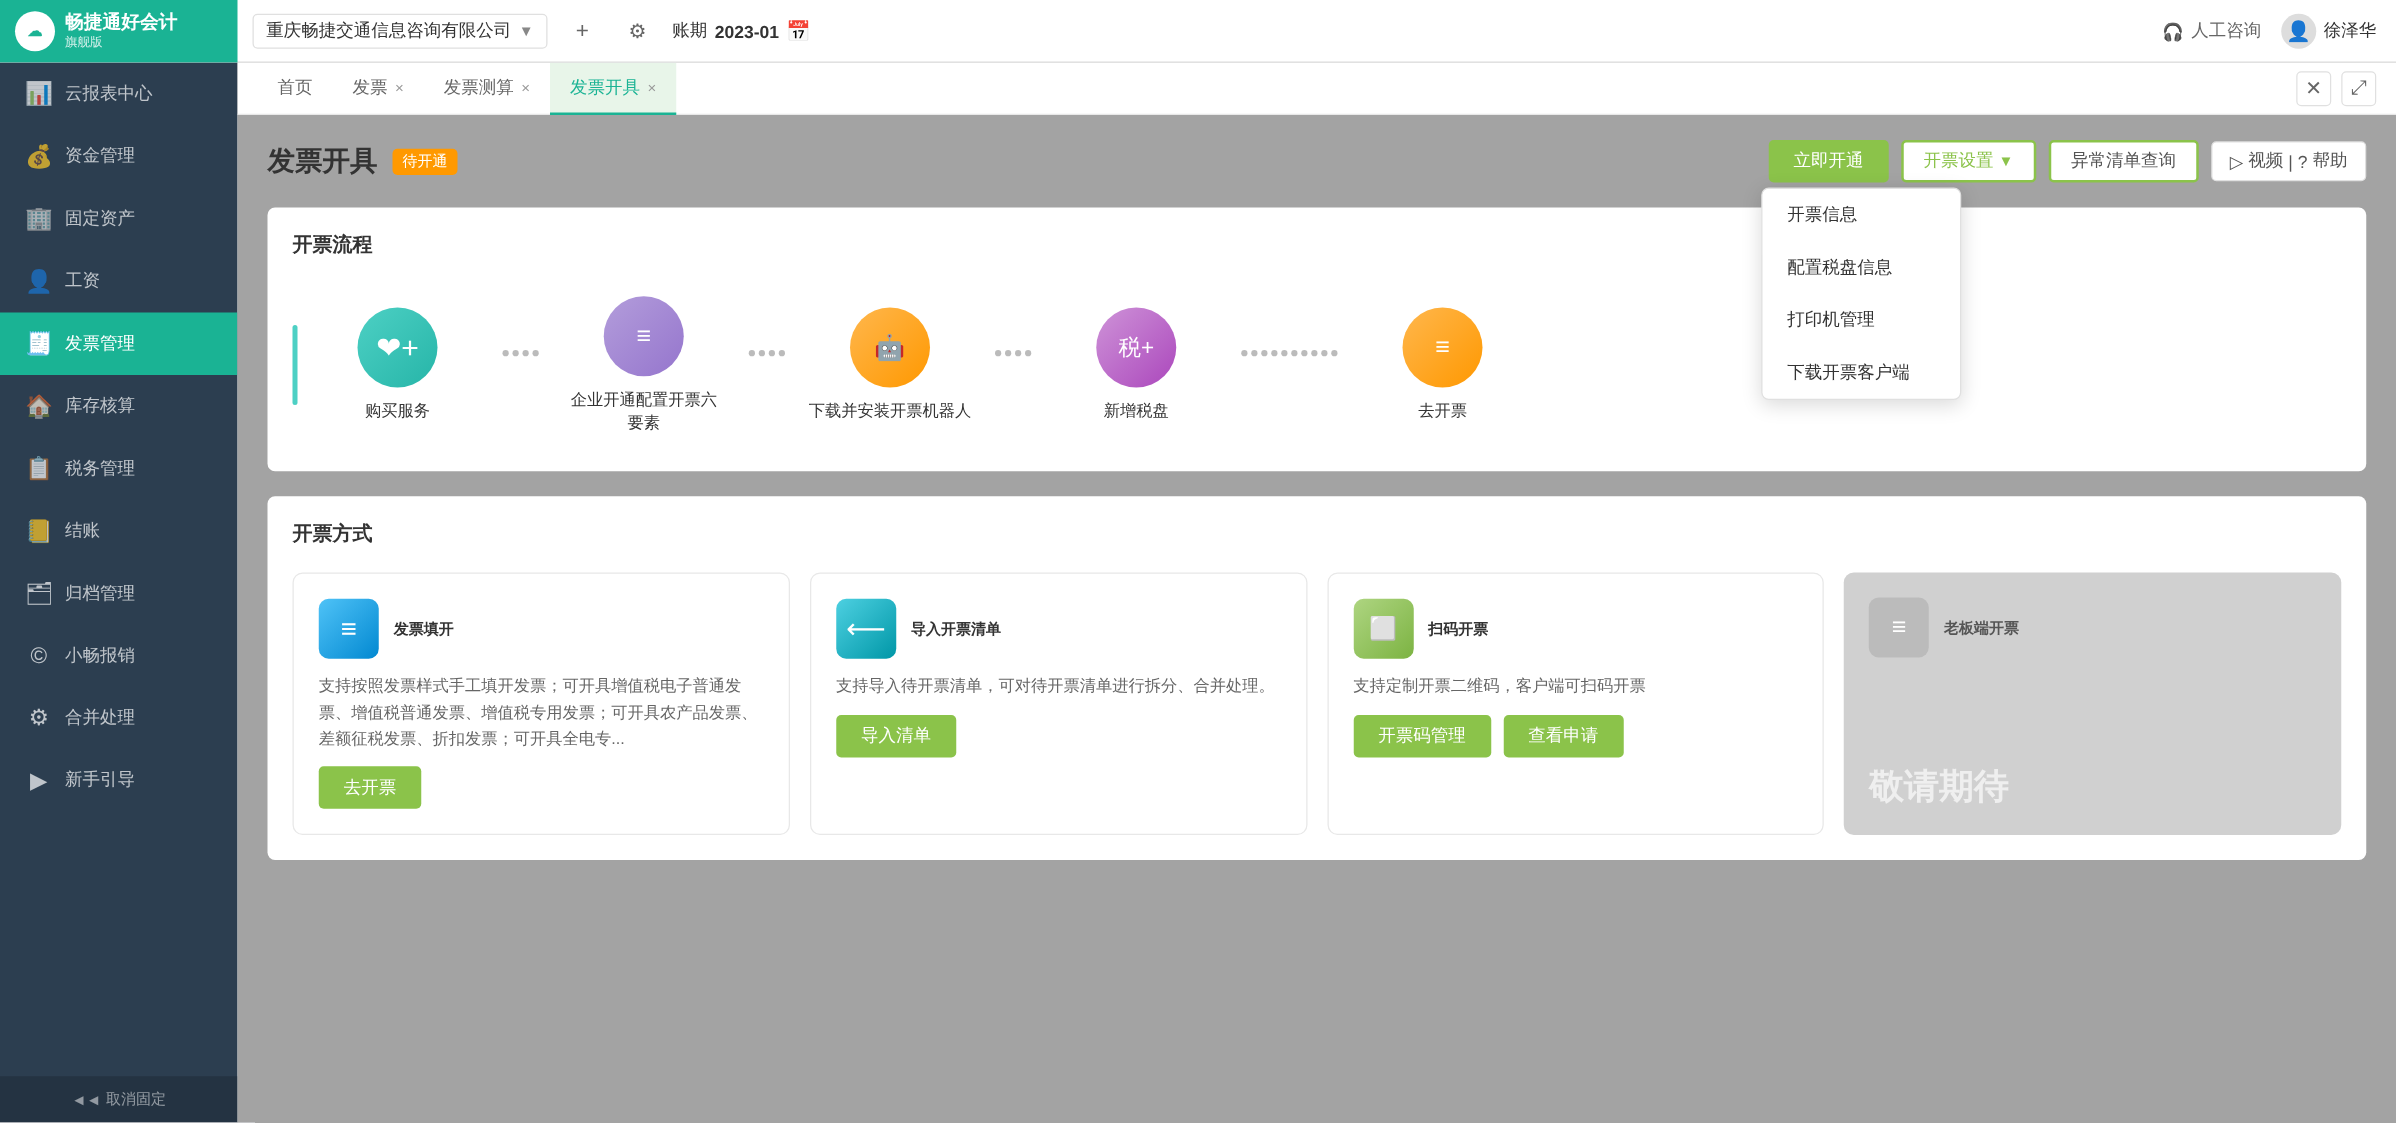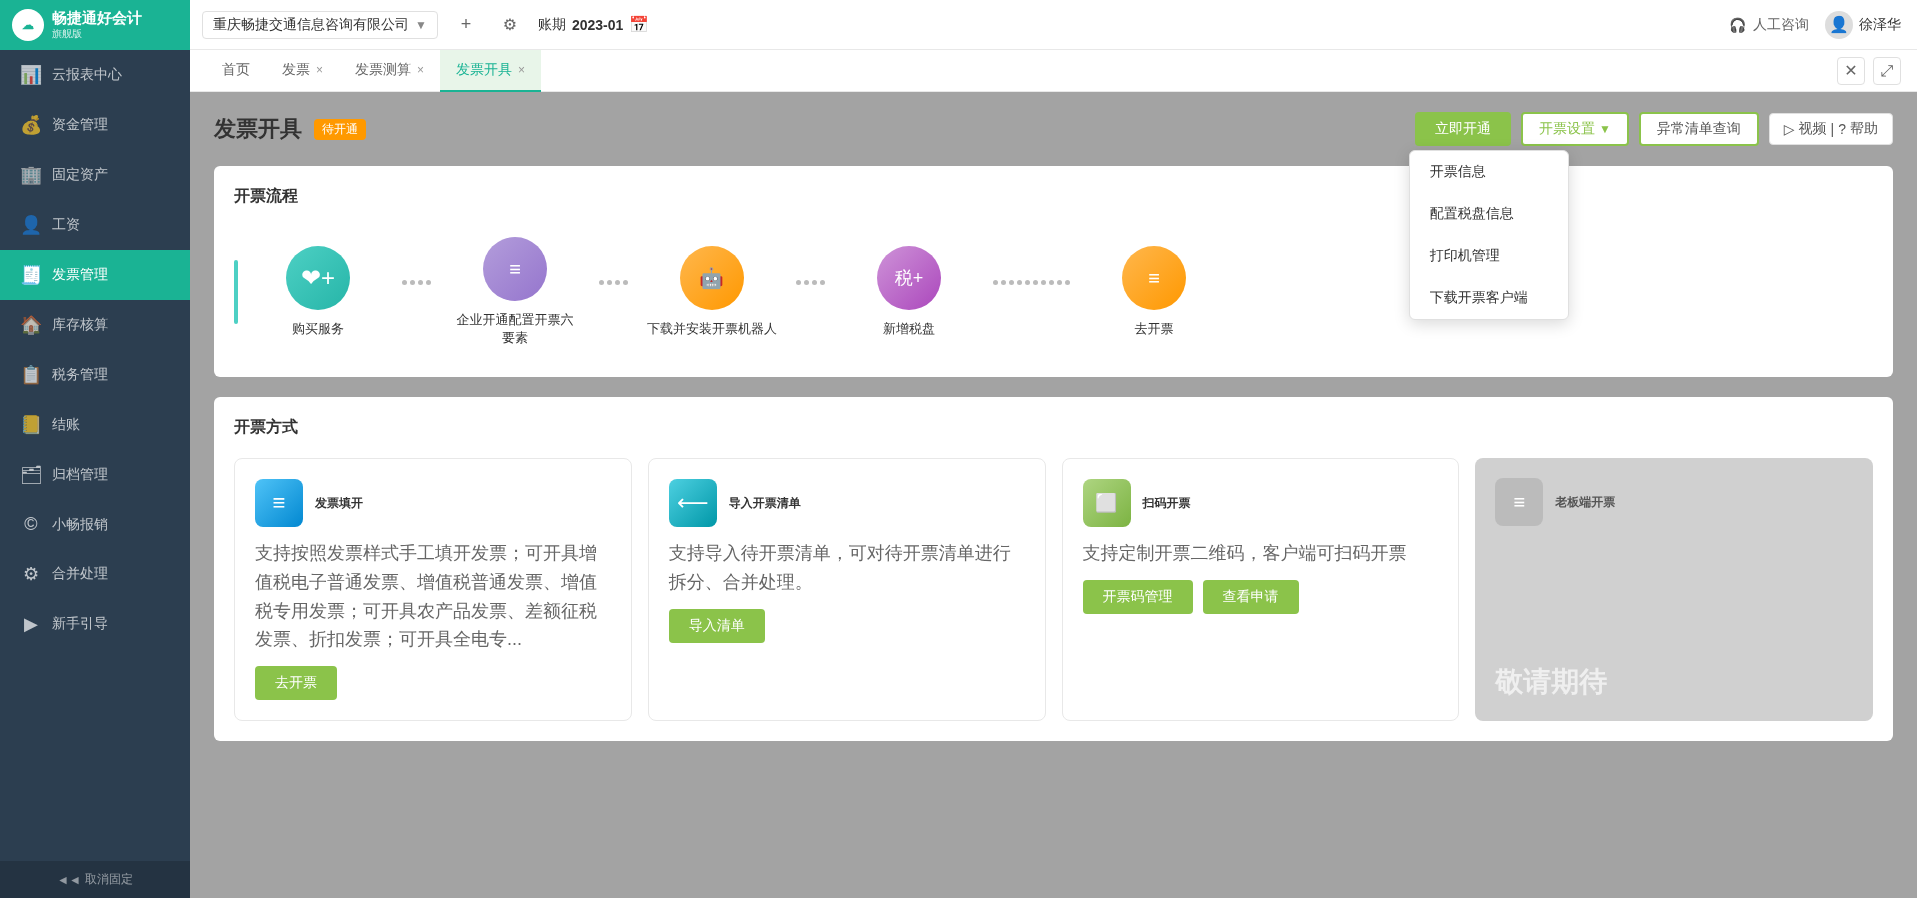--- a/index.html
+++ b/index.html
@@ -71,21 +71,21 @@
 
     
     .methods-grid { display: grid; grid-template-columns: 1fr 1fr 1fr 1fr; gap: 16px; }
     .method-card { background: #fff; border: 1px solid #e8e8e8; border-radius: 8px; padding: 20px; display: flex; flex-direction: column; gap: 12px; }
     .method-card.disabled { background: #f5f5f5; }
     .method-header { display: flex; align-items: center; gap: 12px; }
     .method-icon { width: 48px; height: 48px; border-radius: 8px; display: flex; align-items: center; justify-content: center; font-size: 24px; }
     .method-icon-blue { background: linear-gradient(135deg, #4fc3f7, #0288d1); }
     .method-icon-cyan { background: linear-gradient(135deg, #4dd0e1, #0097a7); }
     .method-title { font-size: 12px; font-weight: bold; color: #333; }
-    .method-desc { font-size: 18px; color: #666; line-height: 1.6; }
+    .method-desc { font-size: 13px; color: #666; line-height: 1.6; }
     .method-btn { background: #8bc34a; color: #fff; border: none; padding: 8px 20px; border-radius: 4px; cursor: pointer; font-size: 14px; align-self: flex-start; }
 
     
     .dropdown-menu { position: absolute; top: 100%; right: 60px; background: #fff; border: 1px solid #e0e0e0; border-radius: 6px; box-shadow: 0 4px 16px rgba(0,0,0,0.15); min-width: 160px; z-index: 100; margin-top: 4px; }
     .dropdown-item { padding: 12px 20px; color: #333; cursor: pointer; font-size: 14px; }
     .dropdown-item.highlighted { background: #e8f5e9; color: #333; }
   </style>
 </head>
 <body>
 

